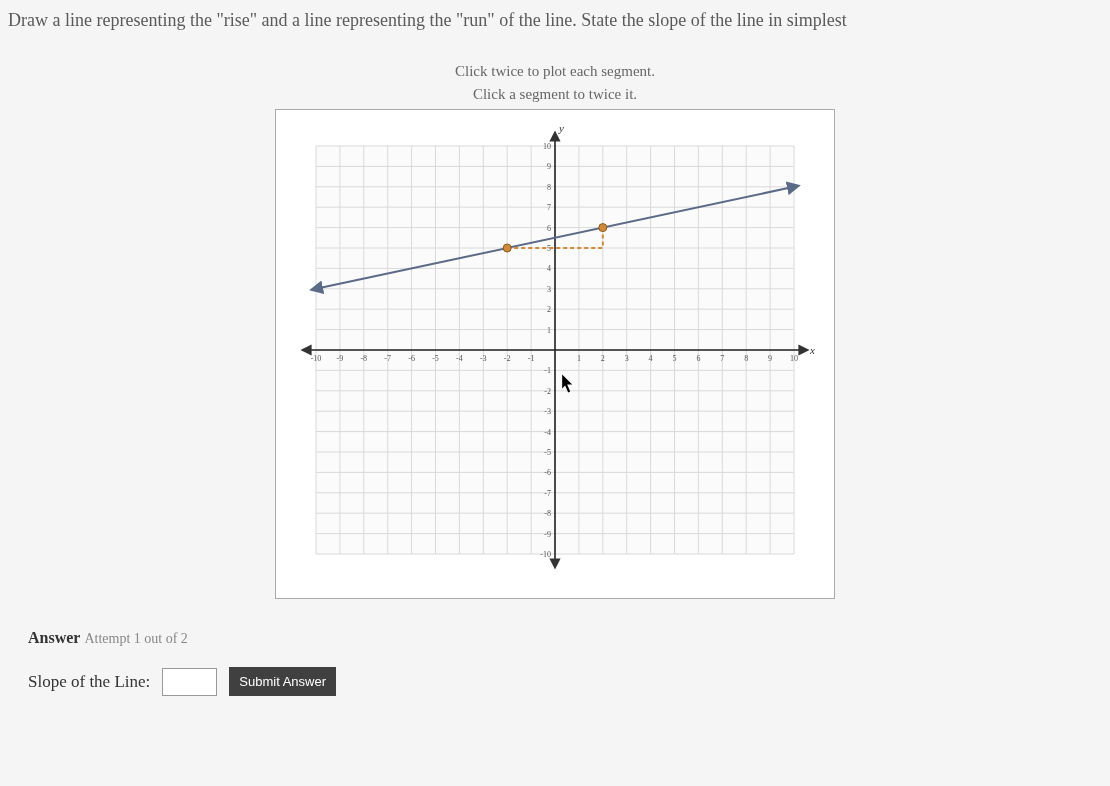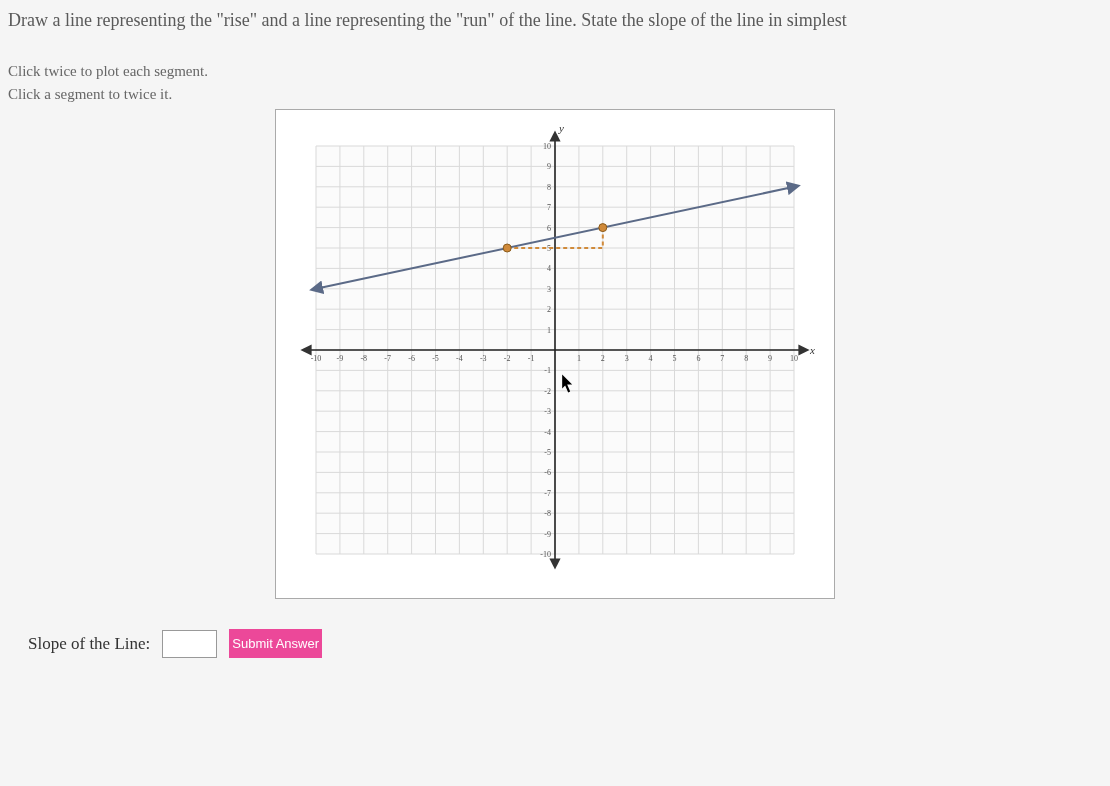--- a/index.html
+++ b/index.html
@@ -12,21 +12,21 @@
     overflow: hidden;
     padding: 10px 8px;
   }
   .question-text {
     font-size: 18px;
     color: #5a5a5a;
     margin-bottom: 32px;
     font-family: Georgia, serif;
   }
   .instructions {
-    text-align: left;
+    text-align: center;
     font-size: 15px;
     color: #666;
     margin-bottom: 6px;
     font-family: Georgia, serif;
   }
   .graph-container {
     width: 560px;
     height: 490px;
     margin: 4px auto 0 auto;
     background: #fff;
@@ -42,39 +42,39 @@
     margin-top: 30px;
     padding-left: 20px;
   }
   .answer-heading {
     font-size: 16px;
     color: #333;
   }
   .answer-heading .strong { font-weight: bold; }
   .answer-heading .attempt { color: #888; font-size: 14px; }
   .slope-row {
-    margin-top: 28px;
+    margin-top: 20px;
     display: flex;
     align-items: center;
     gap: 12px;
   }
   .slope-label { font-size: 17px; }
   .slope-input {
     width: 55px;
     height: 28px;
     border: 1px solid #999;
     background: #fff;
     font-size: 14px;
     text-align: center;
   }
   .submit-btn {
-    background: #ec4899;
+    background: #404040;
     color: #fff;
     border: none;
-    padding: 7px 3px;
+    padding: 7px 10px;
     font-size: 13px;
     cursor: pointer;
     font-family: Arial, sans-serif;
   }
 </style>
 </head>
 <body>
 
 <div class="question-text">Draw a line representing the "rise" and a line representing the "run" of the line. State the slope of the line in simplest</div>
 
@@ -182,18 +182,22 @@
         <polyline points="26,168.79999999999998 504,66.80000000000001" fill="none" stroke="#5b6a87" stroke-width="2" marker-start="url(#arrow-line)" marker-end="url(#arrow-line)"></polyline>
         <polyline points="217.20000000000002,128 312.8,128 312.8,107.60000000000001" fill="none" stroke="#d08a3a" stroke-width="2" stroke-dasharray="4,3"></polyline>
         <circle cx="217.20000000000002" cy="128" r="4" fill="#d08a3a" stroke="#8a5a1a" stroke-width="1"></circle>
         <circle cx="312.8" cy="107.60000000000001" r="4" fill="#d08a3a" stroke="#8a5a1a" stroke-width="1"></circle>
         <path d="M 272.17 254.48 l 0 14 l 3 -3 l 3 7 l 2 -1 l -3 -7 l 5 0 z" fill="#000"></path>
       </g>
   </svg>
 </div>
 
 <div class="answer-section">
+  <div class="answer-heading">
+    <span class="strong">Answer</span>
+    <span class="attempt">Attempt 1 out of 2</span>
+  </div>
   <div class="slope-row">
     <span class="slope-label">Slope of the Line:</span>
     <input class="slope-input" type="text" value="" style="">
     <button class="submit-btn">Submit Answer</button>
   </div>
 </div>
 
 </body></html>

